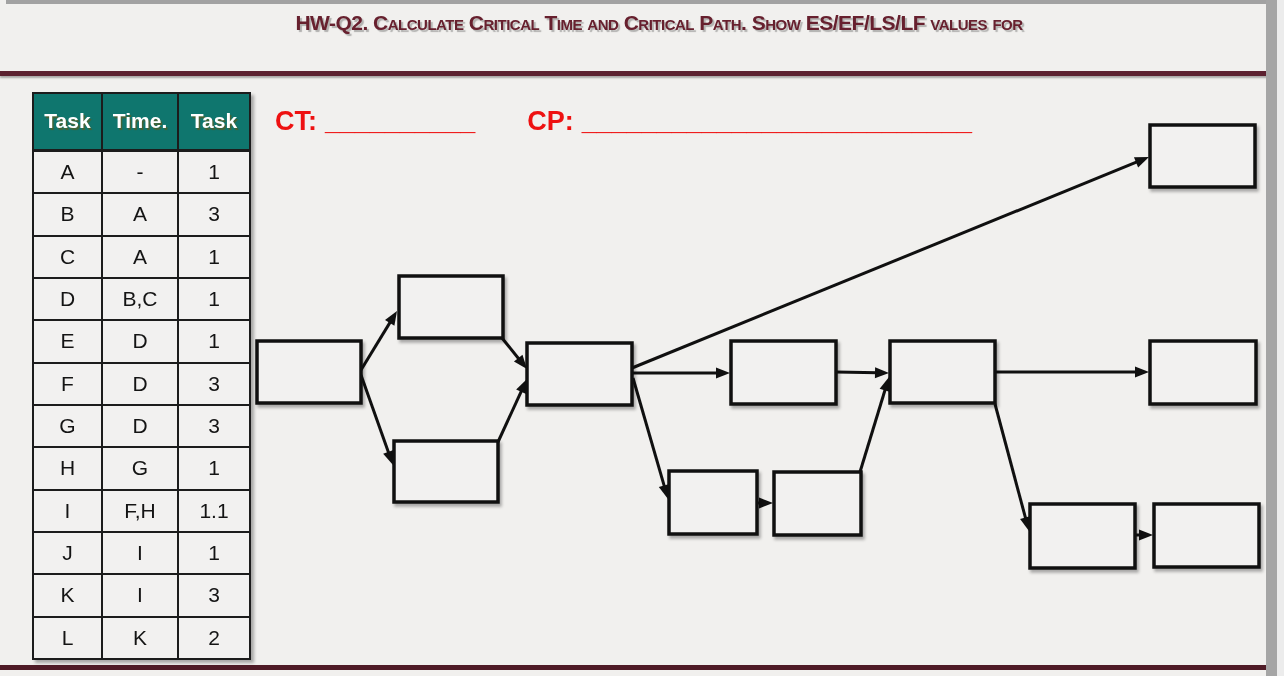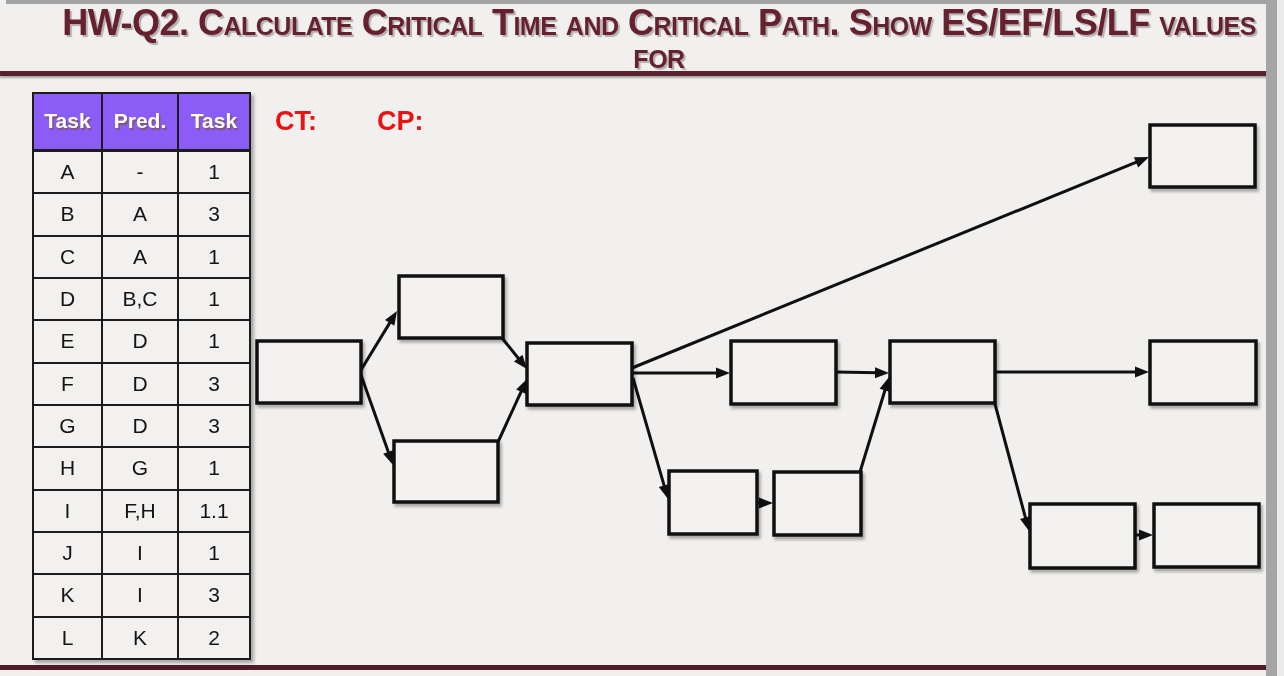--- a/index.html
+++ b/index.html
@@ -25,21 +25,21 @@
   }
 
   
   .title-block {
     position:absolute; top:6px; left:0; width:1258px;
     text-align:right; z-index:5;
   }
   .title-line {
     font-weight:bold;
     font-variant:small-caps;
-    font-size:36px;
+    font-size:21px;
     line-height:33px;
     letter-spacing:-0.5px;
     color:#67202e;
     text-shadow:2px 2px 1px rgba(60,60,60,0.35);
   }
   .title-line.first { text-align:center; padding-left:60px; }
   .title-rule {
     position:absolute; top:71px; left:0; width:1284px; height:5px;
     background:#5c2130;
     box-shadow:0 2px 2px rgba(0,0,0,0.3);
@@ -58,21 +58,21 @@
     background:#f2f1f0;
     box-shadow:3px 3px 3px rgba(0,0,0,0.3);
     z-index:10;
   }
   .task-table th, .task-table td {
     border:2px solid #1c1c1c;
     text-align:center; vertical-align:middle;
   }
   .task-table th {
     height:57px;
-    background:#8b5cf6;
+    background:#0f766e;
     color:#ffffff;
     font-size:21px; font-weight:bold;
     text-shadow:1.5px 1.5px 1px rgba(120,80,0,0.55);
     border-bottom:3px solid #1c1c1c;
   }
   .task-table td {
     font-size:21px; color:#141414;
     background:#f2f1f0;
   }
   .col-task { width:69px; }
@@ -113,21 +113,21 @@
 
 <table class="task-table">
   <colgroup>
     <col class="col-task">
       <col class="col-pred">
       <col class="col-time">
   </colgroup>
   <thead>
     <tr>
       <th>Task</th>
-      <th>Pred.</th>
+      <th>Time.</th>
       <th>Task</th>
     </tr>
   </thead>
   <tbody>
       <tr>
         <td>A</td>
         <td>-</td>
         <td>1</td>
       </tr>
       <tr>
@@ -182,21 +182,21 @@
       </tr>
       <tr>
         <td>L</td>
         <td>K</td>
         <td>2</td>
       </tr>
     </tbody>
 </table>
 
 <div class="prompt">
-  <span class="lbl">CT:</span><span class="gap"></span><span class="lbl">CP:</span>
+  <span class="lbl">CT:</span><span class="blank">__________</span><span class="gap"></span><span class="lbl">CP:</span><span class="blank">__________________________</span>
 </div>
 
 <svg class="diagram-svg" viewBox="0 0 1284 676" xmlns="http://www.w3.org/2000/svg">
     <line x1="361" y1="370" x2="391.2704888980795" y2="320.3900320837029" stroke="#101010" stroke-width="3"></line>
     <polygon points="397,311 394.40291100304364,325.81570547567304 385.01287891934066,320.08619437375256" fill="#101010"></polygon>
     <line x1="361" y1="375" x2="389.31489365579716" y2="454.63563840692944" stroke="#101010" stroke-width="3"></line>
     <polygon points="393,465 383.1276838562975,453.65154750819346 393.492045449368,449.9664411639906" fill="#101010"></polygon>
     <line x1="502" y1="338" x2="520.0947230369123" y2="360.43745656577136" stroke="#101010" stroke-width="3"></line>
     <polygon points="527,369 513.9301939662287,361.55485592888914 522.4927374004574,354.6495789658016" fill="#101010"></polygon>
     <line x1="498" y1="442" x2="522.4004203391904" y2="388.99219029762077" stroke="#101010" stroke-width="3"></line>

